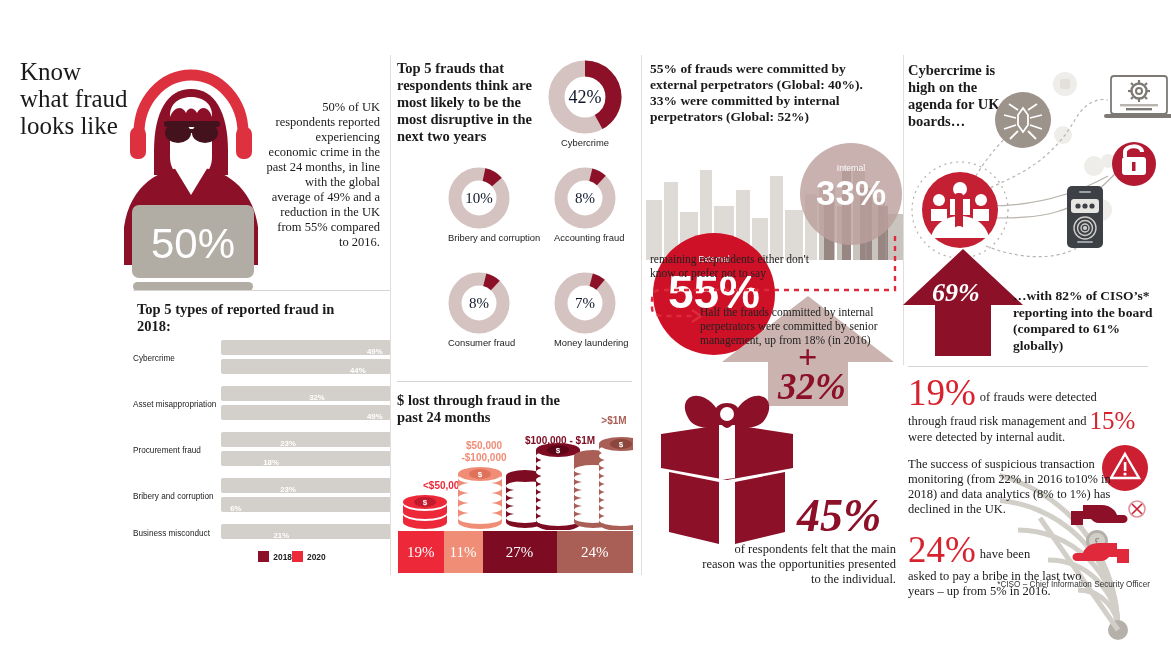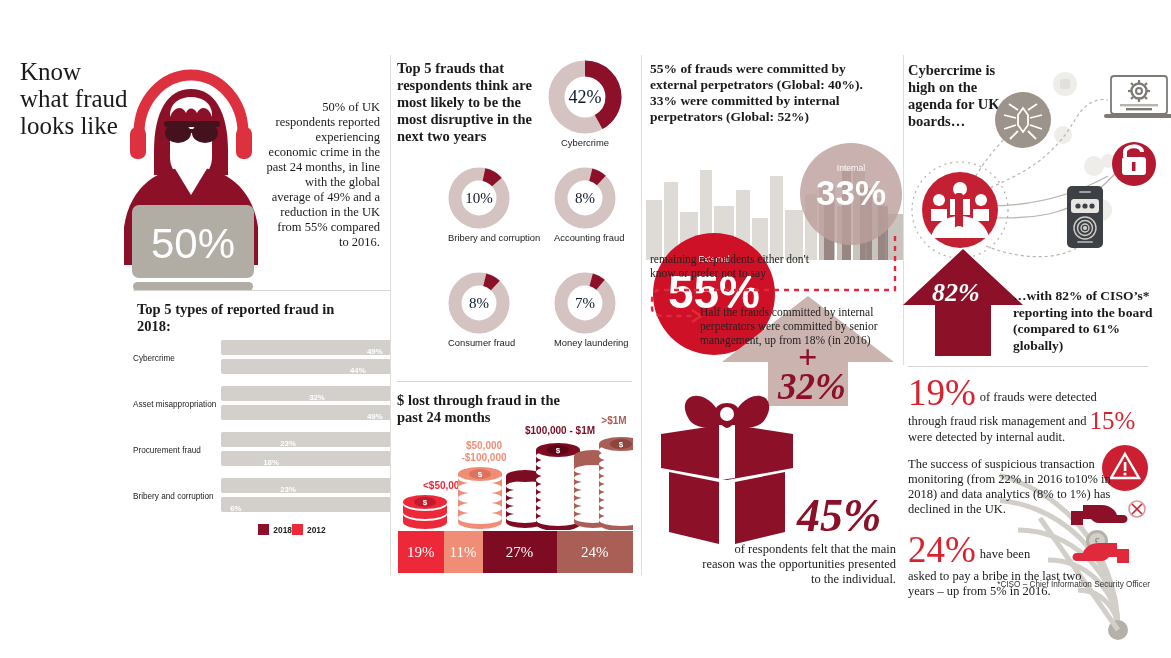--- a/index.html
+++ b/index.html
@@ -211,29 +211,39 @@
           </div>
         </div>
         <div class="bar-track">
           <div class="bar-fill" style="width:15%; background:#ed2839;">
             <span>6%</span>
           </div>
         </div>
       </div>
     </div>
 
+    <div class="bar-row" style="margin-top:8px;">
+      <div class="bar-label">Business misconduct</div>
+      <div class="bar-stack">
+        <div class="bar-track">
+          <div class="bar-fill" style="width:43%; background:#8b1028;">
+            <span>21%</span>
+          </div>
+        </div>
+      </div>
+    </div>
 
     <div class="legend" style="padding-left:60px;">
       <div class="legend-item">
         <span class="legend-swatch" style="background:#8b1028;"></span>
         <span class="legend-text">2018</span>
       </div>
       <div class="legend-item">
         <span class="legend-swatch" style="background:#ed2839;"></span>
-        <span class="legend-text">2012</span>
+        <span class="legend-text">2020</span>
       </div>
     </div>
   </div>
 
   <div class="abs" style="left:390px; top:55px; width:1px; height:520px; background:#e0dedb;"></div>
 
   <div class="abs sec-title" style="left:397px; top:60px; width:150px;">Top 5 frauds that respondents think are most likely to be the most disruptive in the next two years</div>
 
   <div class="abs" style="left:548px; top:60px;">
     <div class="donut-wrap" style="width:74px; height:74px;">
@@ -291,21 +301,21 @@
   </div>
 
   <div class="abs divider" style="left:397px; top:381px; width:235px;"></div>
 
   <div class="abs sec-title" style="left:397px; top:392px; width:185px;">$ lost through fraud in the past 24 months</div>
 
   <div class="abs" style="left:397px; top:418px;">
 
     <div class="coin-lbl" style="left:12px; top:62px; width:70px; color:#ed2839;">&lt;$50,000</div>
     <div class="coin-lbl" style="left:48px; top:22px; width:78px; color:#f08d77;">$50,000 -$100,000</div>
-    <div class="coin-lbl" style="left:125px; top:7px; width:76px; color:#7d0b22;">$100,000 - $1M</div>
+    <div class="coin-lbl" style="left:125px; top:17px; width:76px; color:#7d0b22;">$100,000 - $1M</div>
     <div class="coin-lbl" style="left:196px; top:-3px; width:42px; color:#a95f55;">&gt;$1M</div>
 
     <svg width="236" height="112" viewBox="0 0 236 112" style="position:absolute; left:0; top:0;">
 
       <g>
         <ellipse cx="28" cy="104" rx="22" ry="7" fill="#ed2839"></ellipse>
         <rect x="6" y="96" width="44" height="8" fill="#ed2839"></rect>
         <ellipse cx="28" cy="96" rx="22" ry="7" fill="#fff"></ellipse>
         <ellipse cx="28" cy="94" rx="22" ry="7" fill="#ed2839"></ellipse>
         <rect x="6" y="86" width="44" height="8" fill="#ed2839"></rect>
@@ -563,21 +573,21 @@
         <circle cx="177" cy="170" r="1.4" fill="#cfcdca"></circle>
       </g>
       <rect x="169" y="183" width="16" height="2" rx="1" fill="#9aa0a6"></rect>
     </g>
   </svg>
 
   <svg class="abs" style="left:903px; top:249px;" width="120" height="107" viewBox="0 0 120 107">
     <path d="M60 0 L120 56 L88 56 L88 107 L32 107 L32 56 L0 56 Z" fill="#8b1028"></path>
   </svg>
   <div class="abs" style="left:932px; top:278px; font-family:'Liberation Serif',serif; font-style:italic;
-              font-weight:bold; font-size:26px; color:#ffffff;">82%</div>
+              font-weight:bold; font-size:26px; color:#ffffff;">69%</div>
 
   <div class="abs sec-title" style="left:1013px; top:288px; width:150px; font-size:13.5px; line-height:16.5px;">…with 82% of CISO’s* reporting into the board (compared to 61% globally)</div>
 
   <div class="abs divider" style="left:908px; top:366px; width:240px;"></div>
 
   <svg class="abs" style="left:1000px; top:400px;" width="171" height="258" viewBox="0 0 171 258">
     <g fill="none" stroke="#d2cfc9" stroke-width="5">
       <path d="M118 230 A40 40 0 0 0 78 190"></path>
       <path d="M118 230 A70 70 0 0 0 48 160"></path>
       <path d="M118 230 A100 100 0 0 0 18 130"></path>

